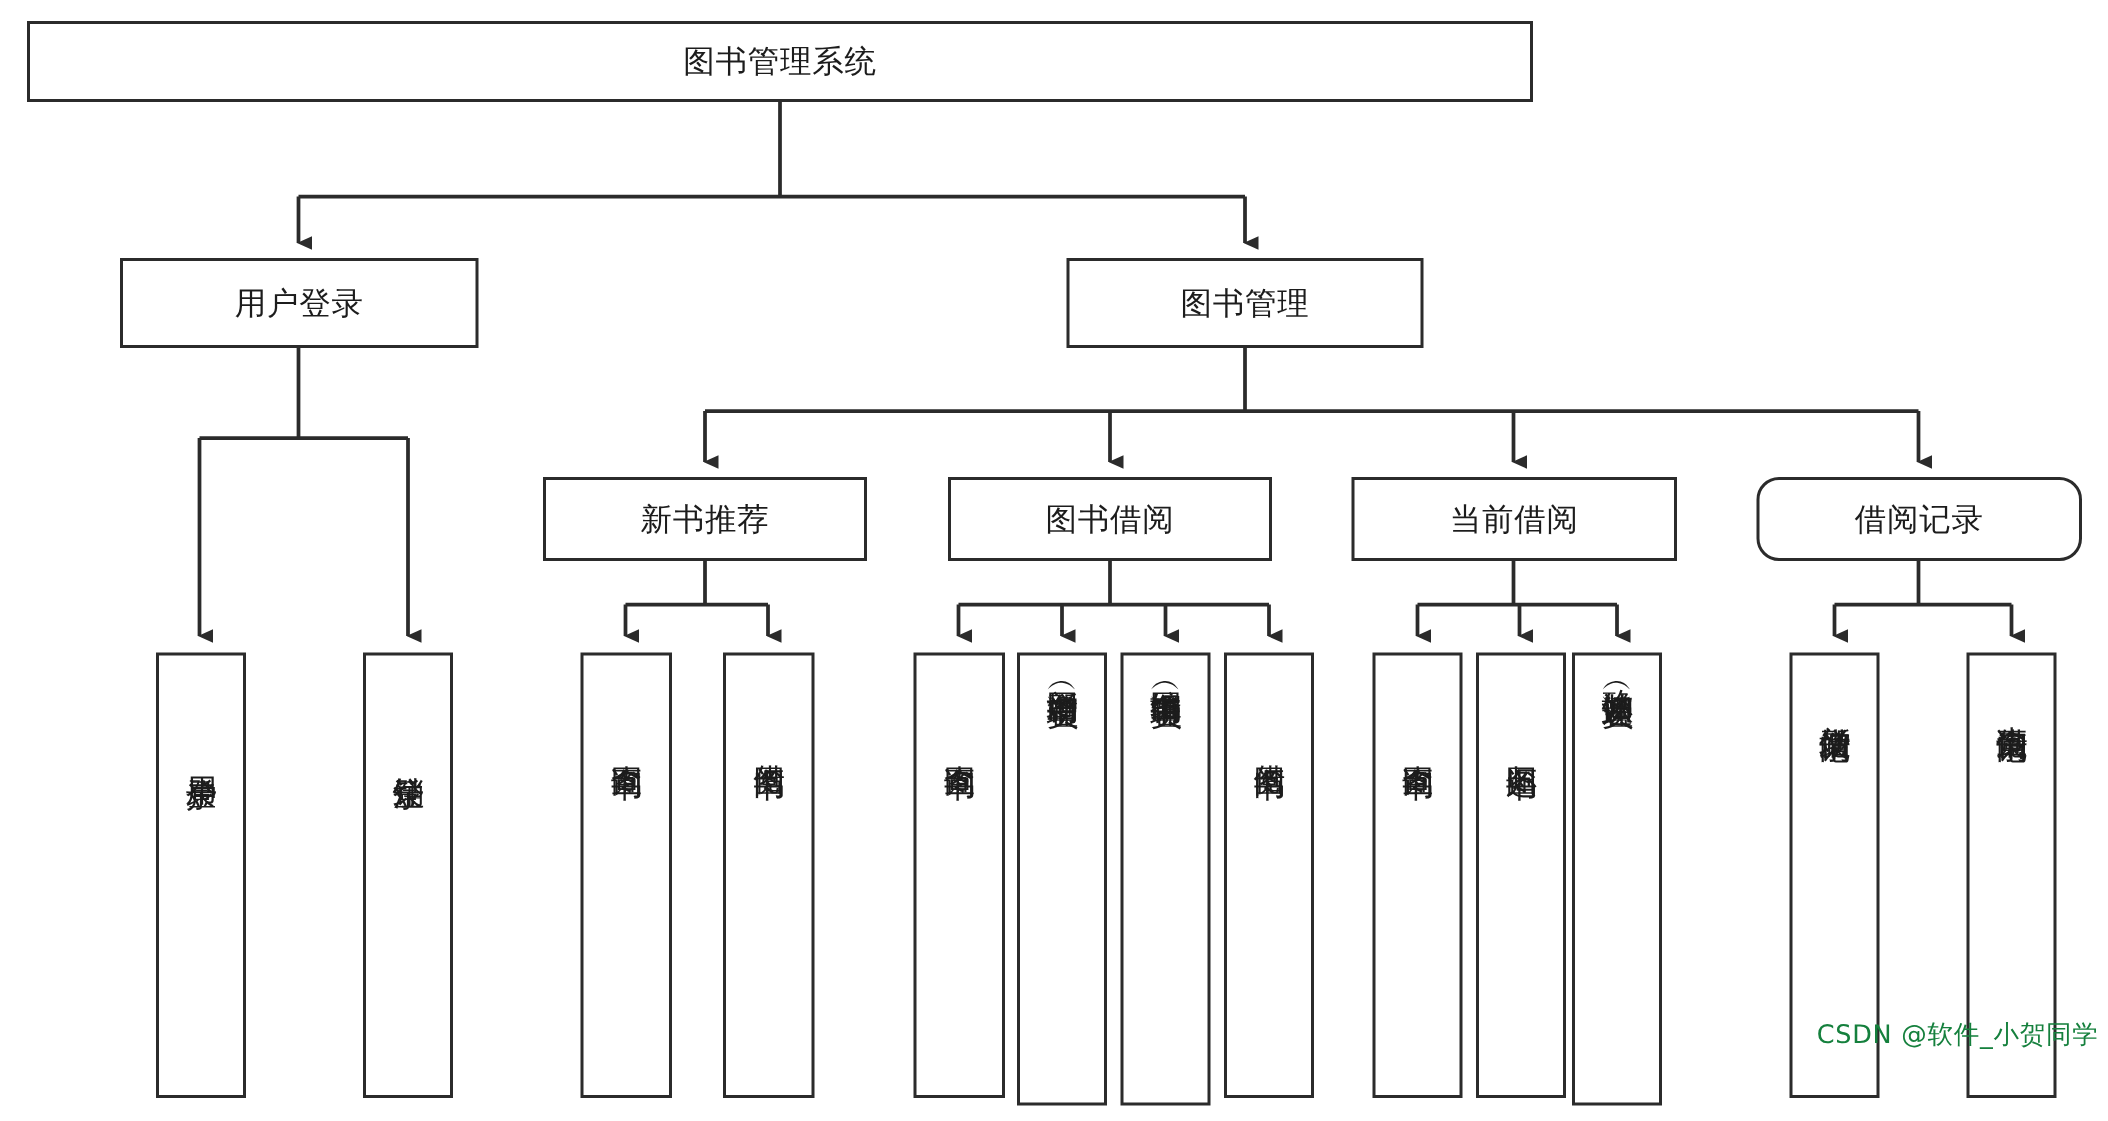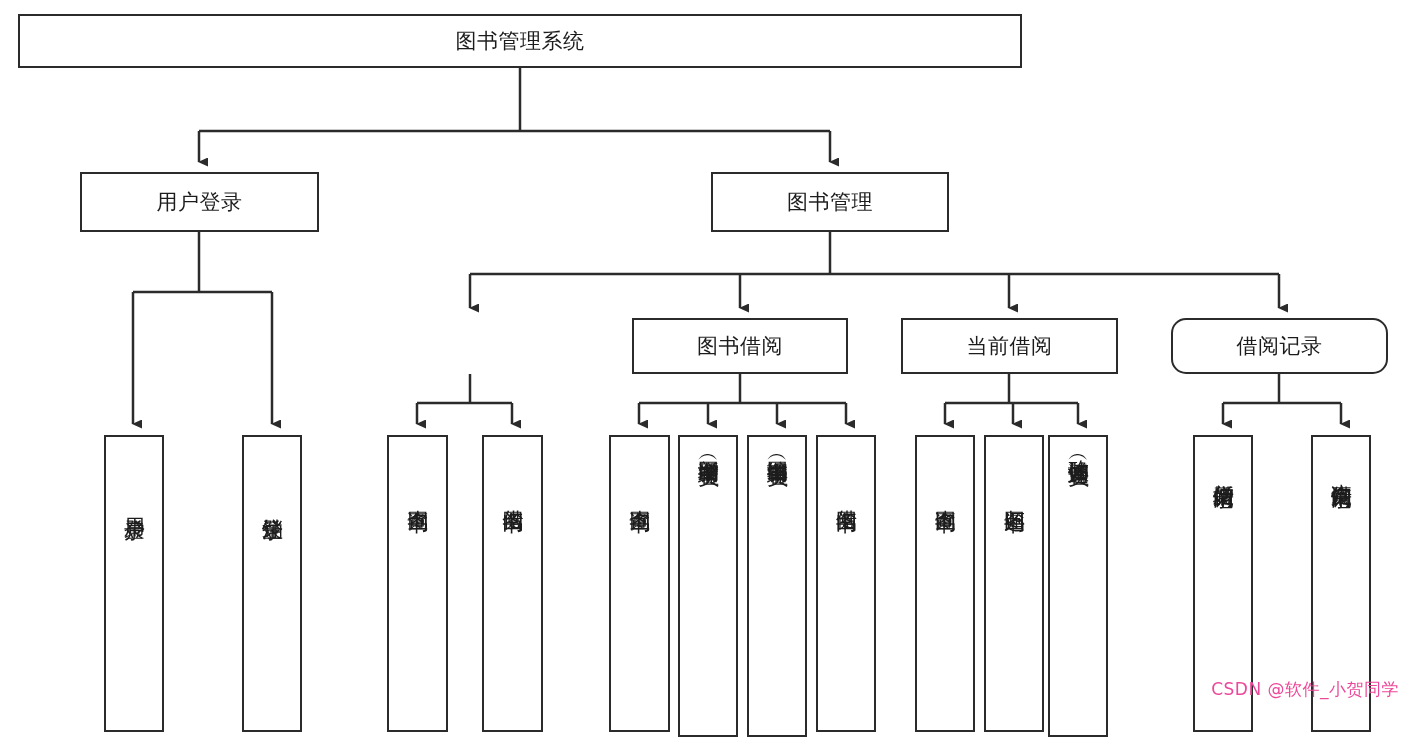--- a/index.html
+++ b/index.html
@@ -59,21 +59,21 @@
     top: 0;
     width: 1405px;
     height: 747px;
     pointer-events: none;
   }
   .watermark {
     position: absolute;
     right: 6px;
     bottom: 6px;
     font-size: 17px;
-    color: #ec4899;
+    color: #15803d;
     white-space: nowrap;
     letter-spacing: 0.5px;
   }
 </style>
 </head>
 <body>
 
 <div id="diagram-root">
 
   <svg class="edge-layer" width="1405" height="747" viewBox="0 0 1405 747">
@@ -131,20 +131,23 @@
   </div>
 
   <div class="node-box" style="left:80px; top:172px; width:239px; height:60px;">
     <span class="node-label-h">用户登录</span>
   </div>
 
   <div class="node-box" style="left:711px; top:172px; width:238px; height:60px;">
     <span class="node-label-h">图书管理</span>
   </div>
 
+  <div class="node-box" style="left:362px; top:318px; width:216px; height:56px;">
+    <span class="node-label-h">新书推荐</span>
+  </div>
 
   <div class="node-box" style="left:632px; top:318px; width:216px; height:56px;">
     <span class="node-label-h">图书借阅</span>
   </div>
 
   <div class="node-box" style="left:901px; top:318px; width:217px; height:56px;align-items:center;">
     <span class="node-label-h">当前借阅</span>
   </div>
 
   <div class="node-box" style="left:1171px; top:318px; width:217px; height:56px;border-radius:15px;">

